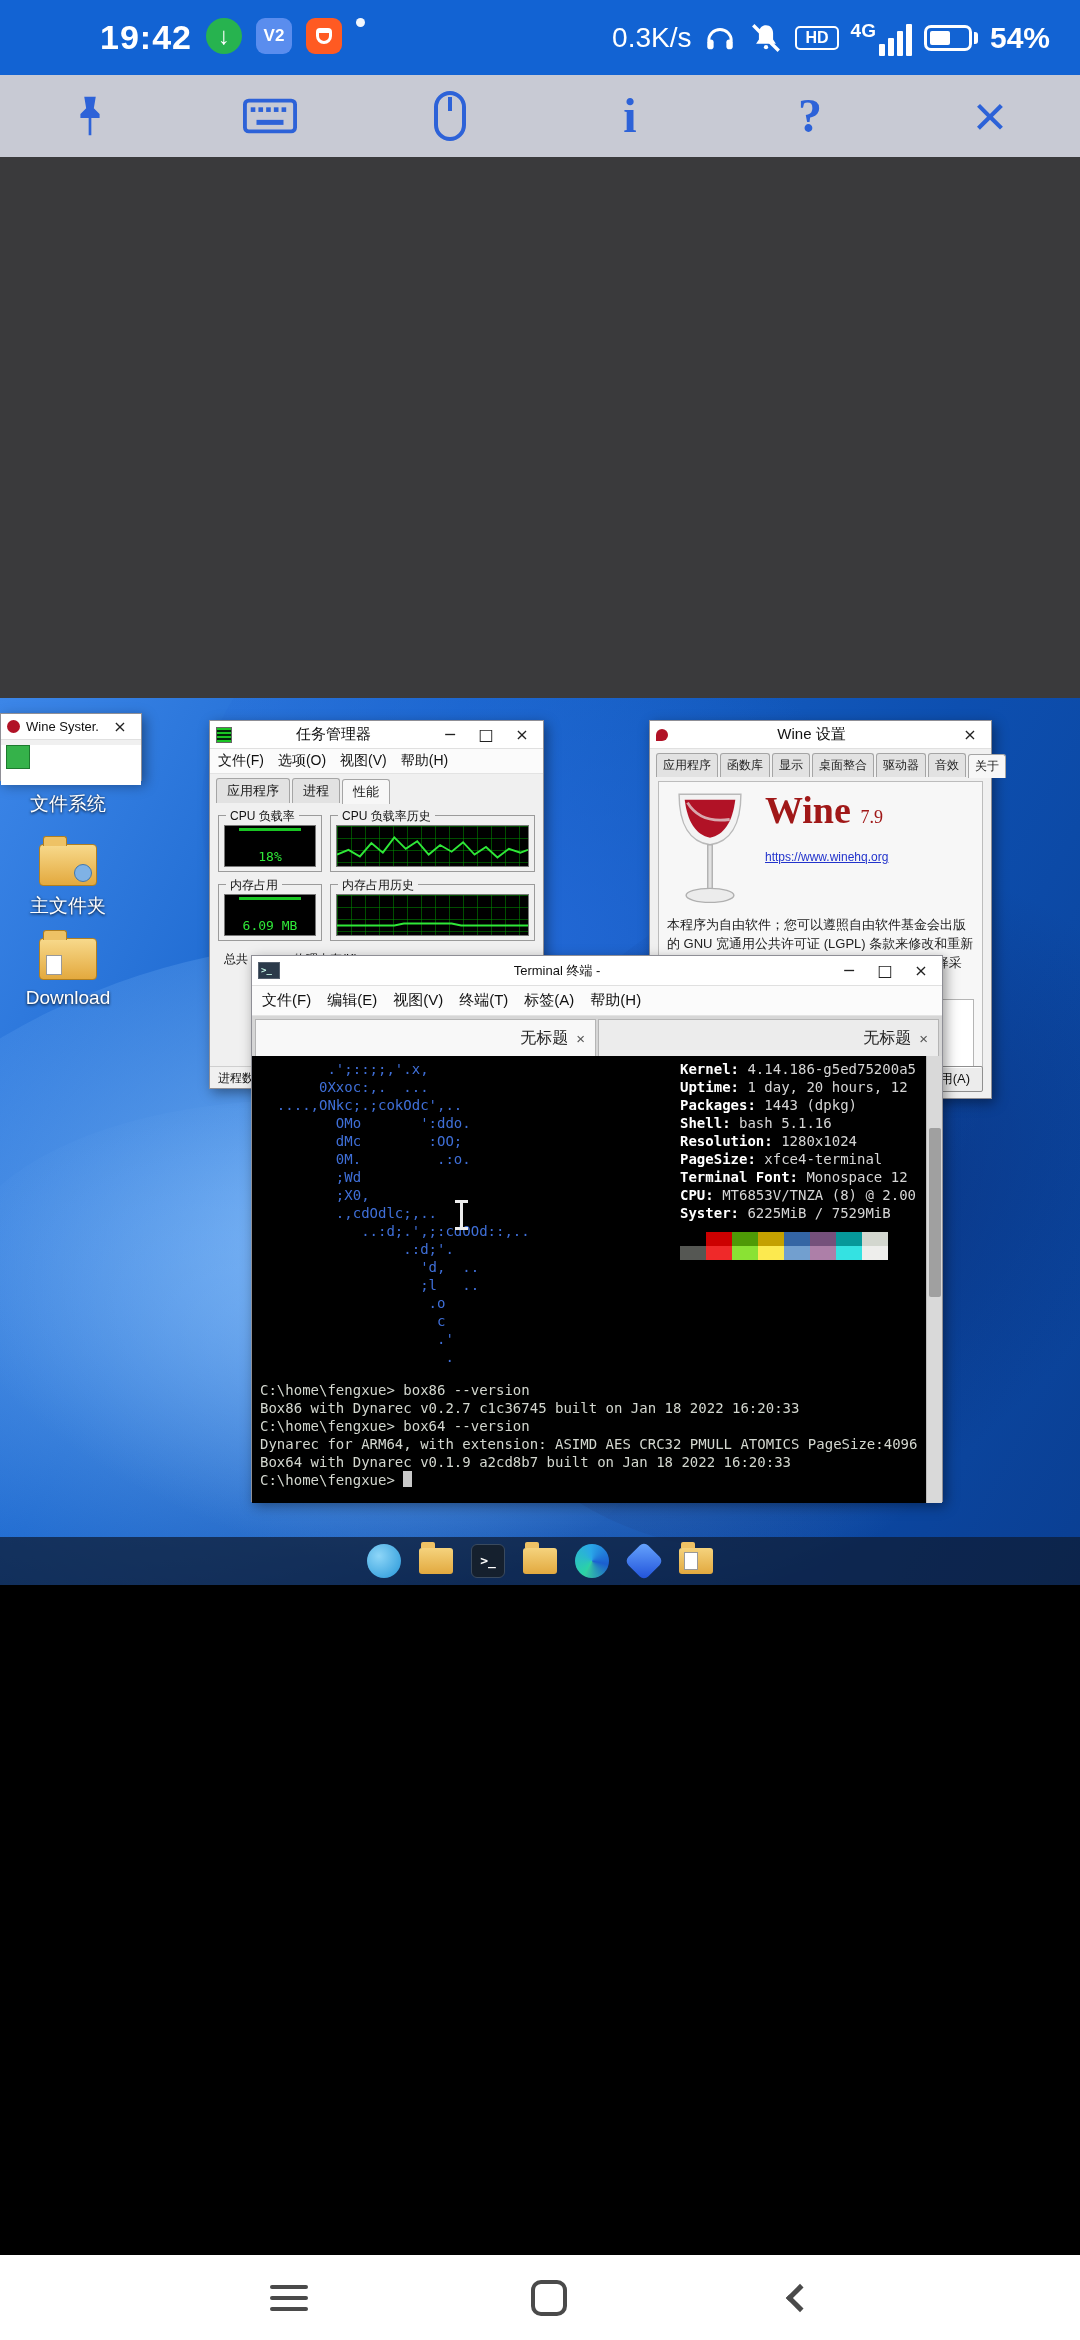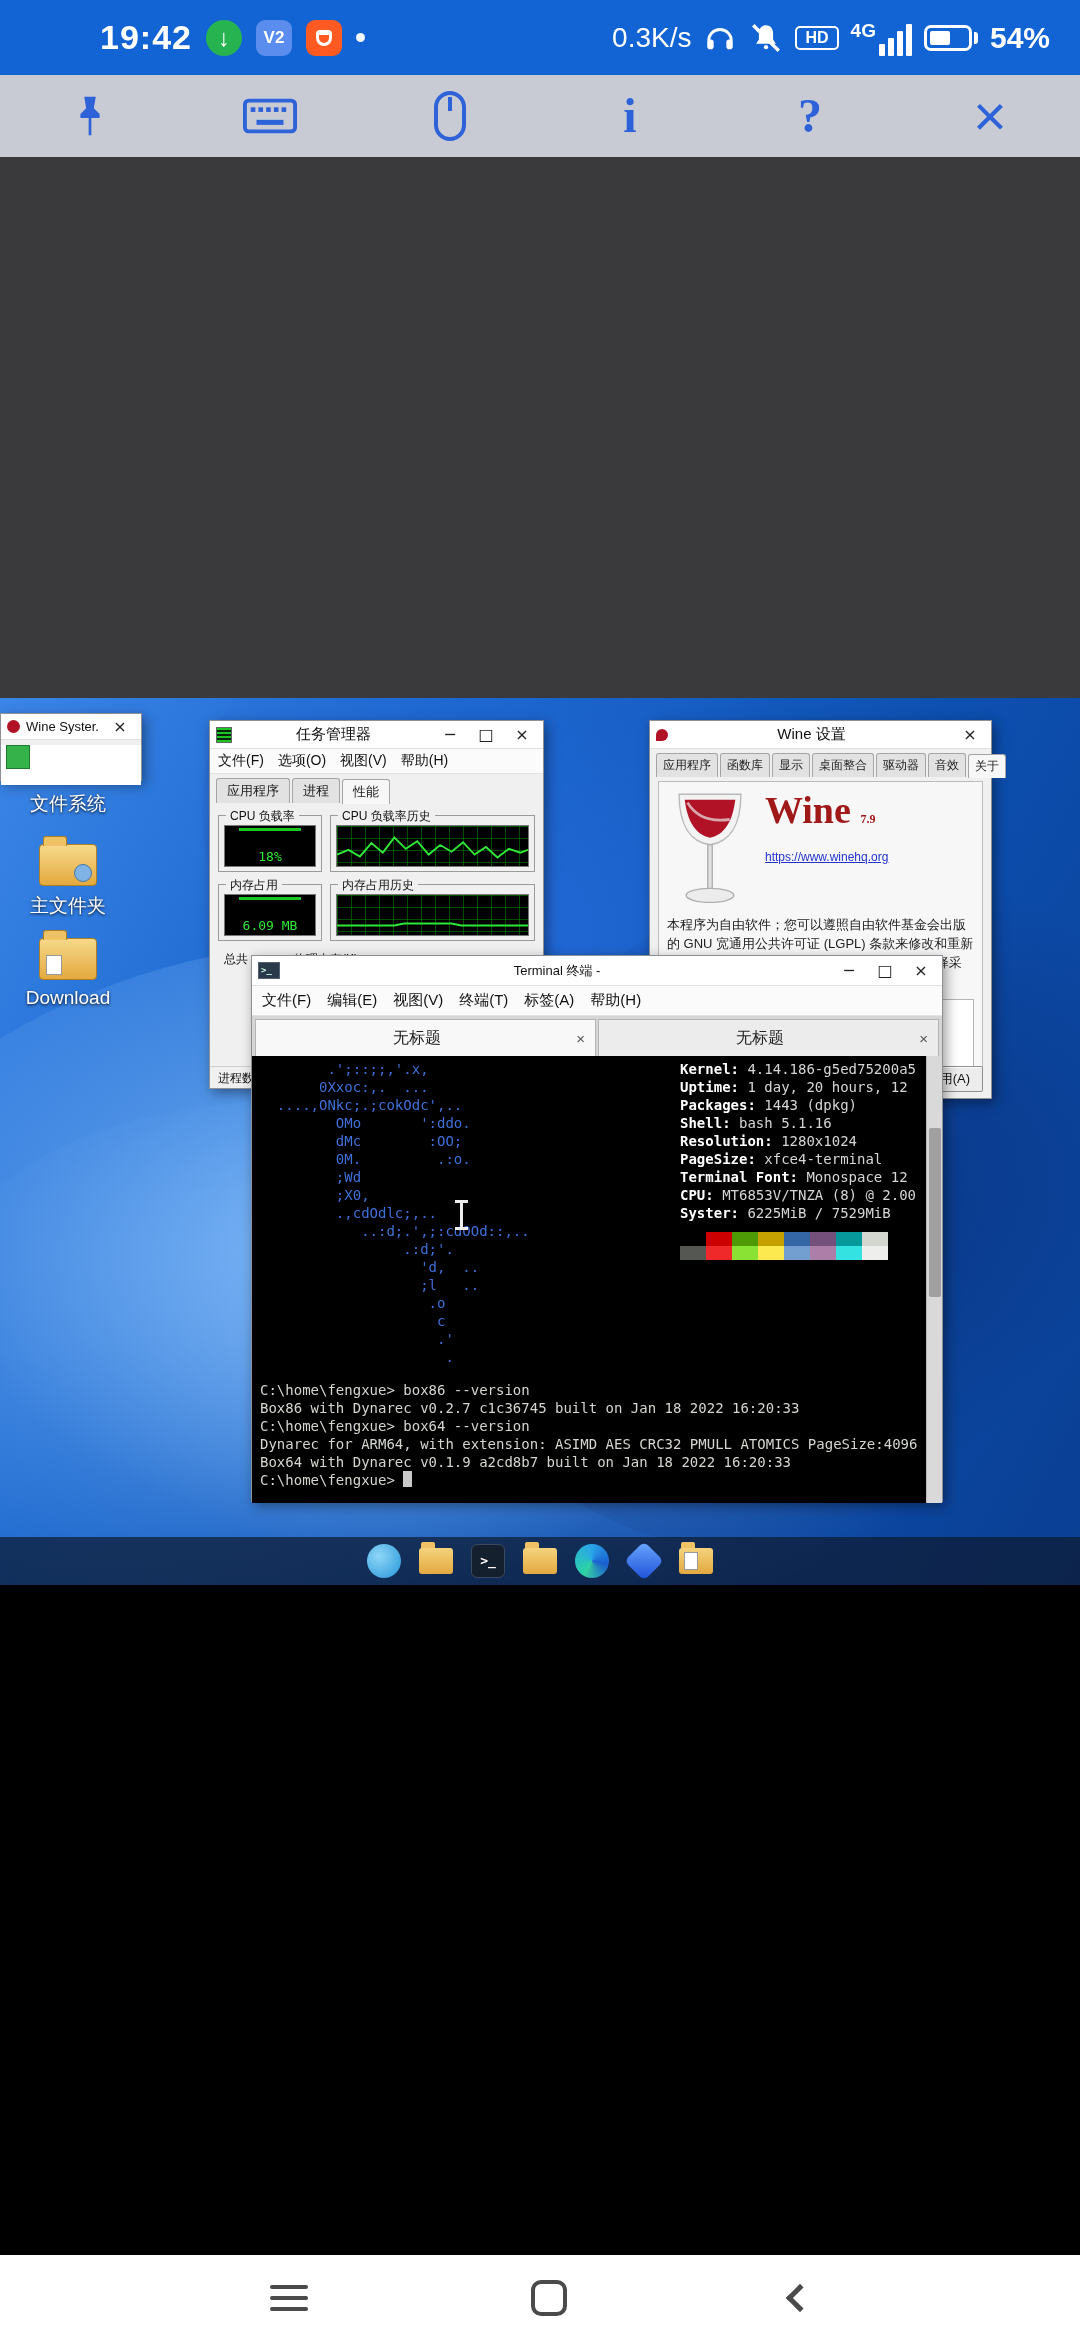--- a/index.html
+++ b/index.html
@@ -3,21 +3,21 @@
 <meta charset="utf-8">
 <style>
   *{box-sizing:border-box;margin:0;padding:0}
   html,body{width:1080px;height:2340px;background:#000;overflow:hidden;
     font-family:"Liberation Sans",sans-serif}
   body{position:relative}
 
   
   .statusbar{position:absolute;left:0;top:0;width:1080px;height:75px;background:#1263d3;
     display:flex;align-items:center;color:#fff;padding:0 30px;gap:14px}
-  .sb-left{display:flex;align-items:center;gap:14px}
+  .sb-left{display:flex;gap:14px}
   .sb-right{margin-left:auto;display:flex;align-items:center;gap:12px}
   .sb-time{font-size:34px;font-weight:700;letter-spacing:1px;margin-left:70px}
   .badge{width:36px;height:36px;border-radius:9px;display:flex;align-items:center;
     justify-content:center;font-size:17px;font-weight:700;color:#fff}
   .badge.dl{border-radius:50%;background:#27b34f;font-size:24px}
   .badge.v2{background:#5a8dee}
   .badge.shop{background:#ff5a22}
   .shop-glyph{width:16px;height:16px;border:3px solid #fff;border-radius:4px 4px 8px 8px;border-top-width:5px}
   .dot{width:9px;height:9px;border-radius:50%;background:#fff;opacity:.95}
   .sb-speed{font-size:28px}
@@ -122,39 +122,39 @@
   
   #winecfg{left:649px;top:22px;width:343px;height:379px;z-index:10}
   #winecfg .tbar{height:28px}
   #winecfg .ttl{font-size:15px}
   #winecfg .tabs .tab{font-size:12px;padding:3px 6px}
   .glass-mini{width:12px;height:12px;border-radius:50% 50% 50% 0;background:#b11226;flex:none}
   .wc-body{margin:4px 8px;background:#f7f7f7;border:1px solid #bcbcbc;padding:8px;height:306px;
     overflow:hidden;position:relative}
   .wc-top{display:flex;gap:12px}
   .wine-word{font-family:"Liberation Serif",serif;font-size:38px;font-weight:700;color:#a01818;line-height:1.1}
-  .wine-ver{font-size:12px;color:#a01818;font-weight:700}
+  .wine-ver{font-size:18px;color:#a01818;font-weight:400}
   .wc-link{font-size:12px;color:#2233cc;text-decoration:underline;margin:18px 0 2px;display:inline-block}
   .wc-text{font-size:13px;color:#222;line-height:1.45;margin-top:8px}
   .wc-sunken{margin-top:8px;height:84px;background:#fff;border:1px solid #b5b5b5}
   .wc-apply{position:absolute;right:8px;bottom:6px;padding:3px 12px;font-size:13px;color:#111;
     background:#ececec;border:1px solid #8f8f8f;border-radius:2px;box-shadow:inset 1px 1px 0 #fff}
 
   
   #term{left:251px;top:257px;width:692px;height:547px;z-index:20}
   #term .tbar{height:30px}
   #term .ttl{font-size:13px}
   #term .mbar{font-size:15px;gap:16px;padding:5px 10px}
   .term-ico{width:22px;height:17px;background:#2b3a4a;border:1px solid #55606e;color:#cfe;
     font:bold 9px/15px "DejaVu Sans Mono",monospace;text-align:left;padding-left:2px;flex:none}
   .term-tabs{display:flex;background:#d6d6d6;padding:3px 3px 0;gap:2px;height:40px}
   .term-tab{flex:1;display:flex;align-items:center;background:#ececec;border:1px solid #b5b5b5;
     border-bottom:none;padding:0 10px;font-size:16px;color:#222;gap:8px}
   .term-tab.active{background:#f8f8f8}
-  .term-tab .lbl{flex:1;text-align:center}
+  .term-tab .lbl{flex:1;text-align:right}
   .term-tab .x{color:#555;font-size:15px}
   .term-body{position:relative;background:#000;height:447px;overflow:hidden}
   .art{position:absolute;left:8px;top:4px;font:14px/18px "DejaVu Sans Mono",monospace;
     color:#3f6fd8;white-space:pre}
   .sysinfo{position:absolute;left:428px;right:18px;top:4px;overflow:hidden;
     font:14px/18px "DejaVu Sans Mono",monospace;color:#d6d6d6}
   .sysinfo .row{white-space:nowrap}
   .sysinfo .k{color:#fff;font-weight:700}
   .sysinfo .k::after{content:": "}
   .palette{position:absolute;left:428px;top:176px;font-size:0}

